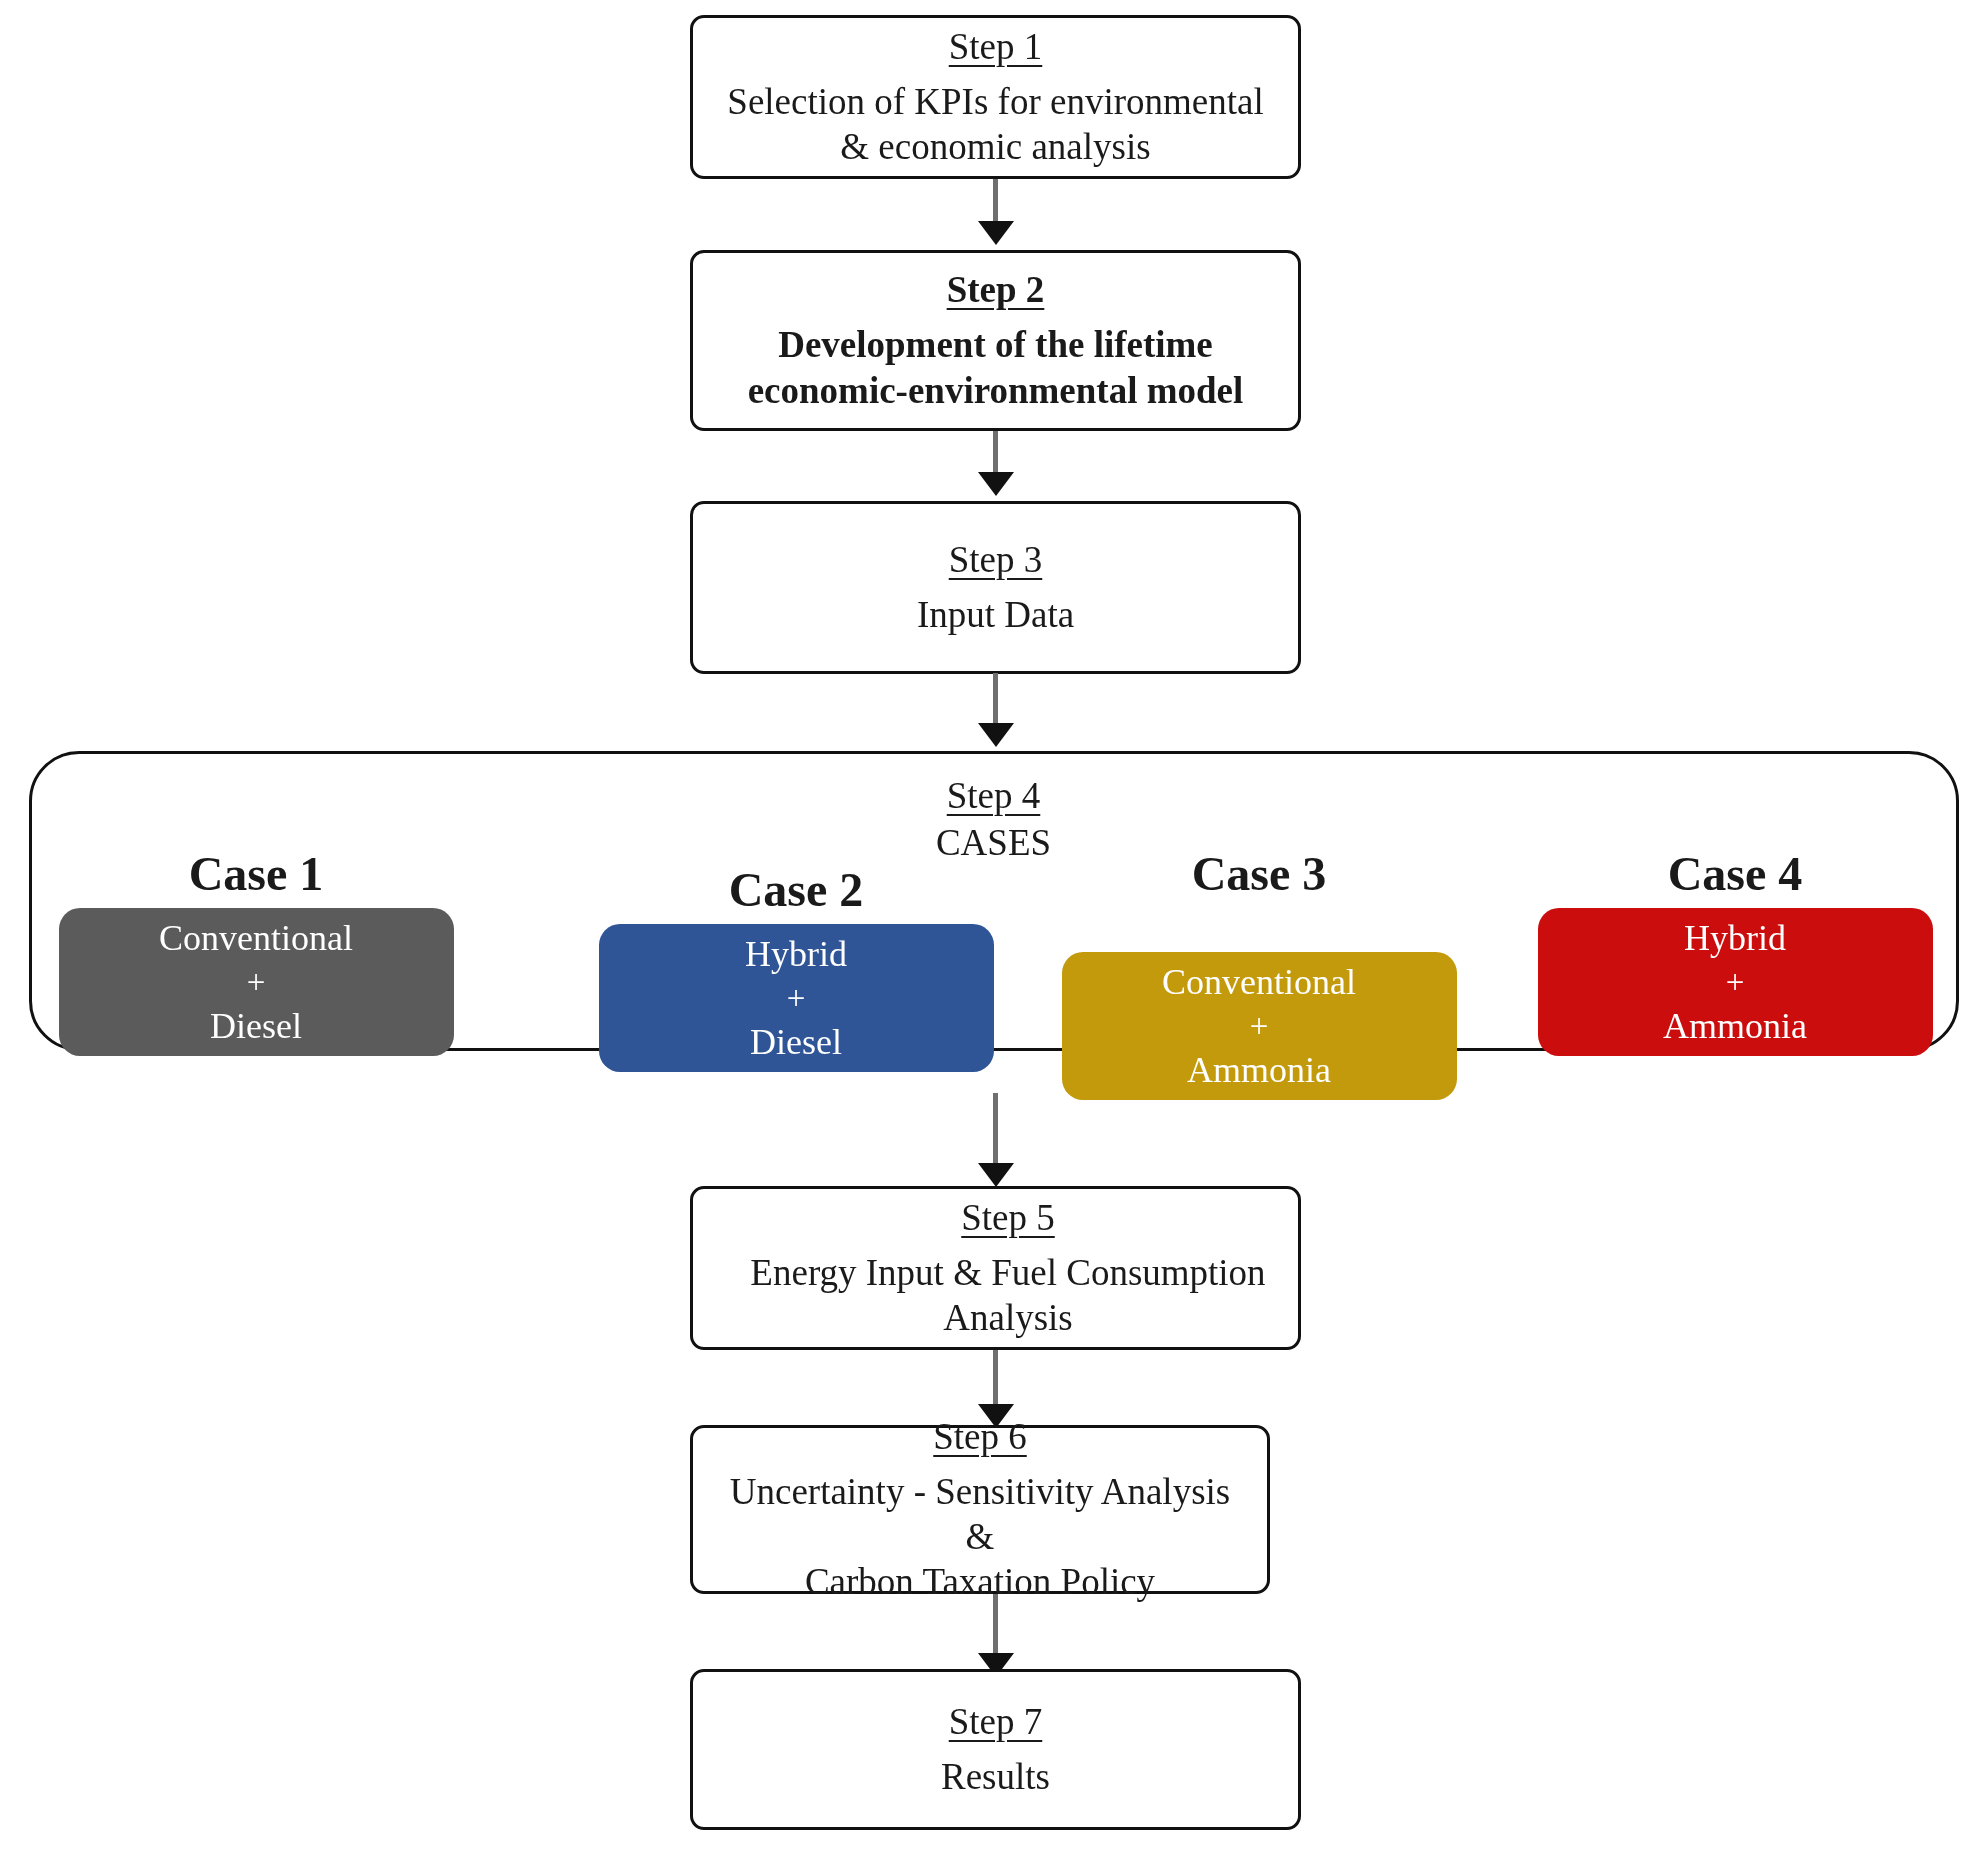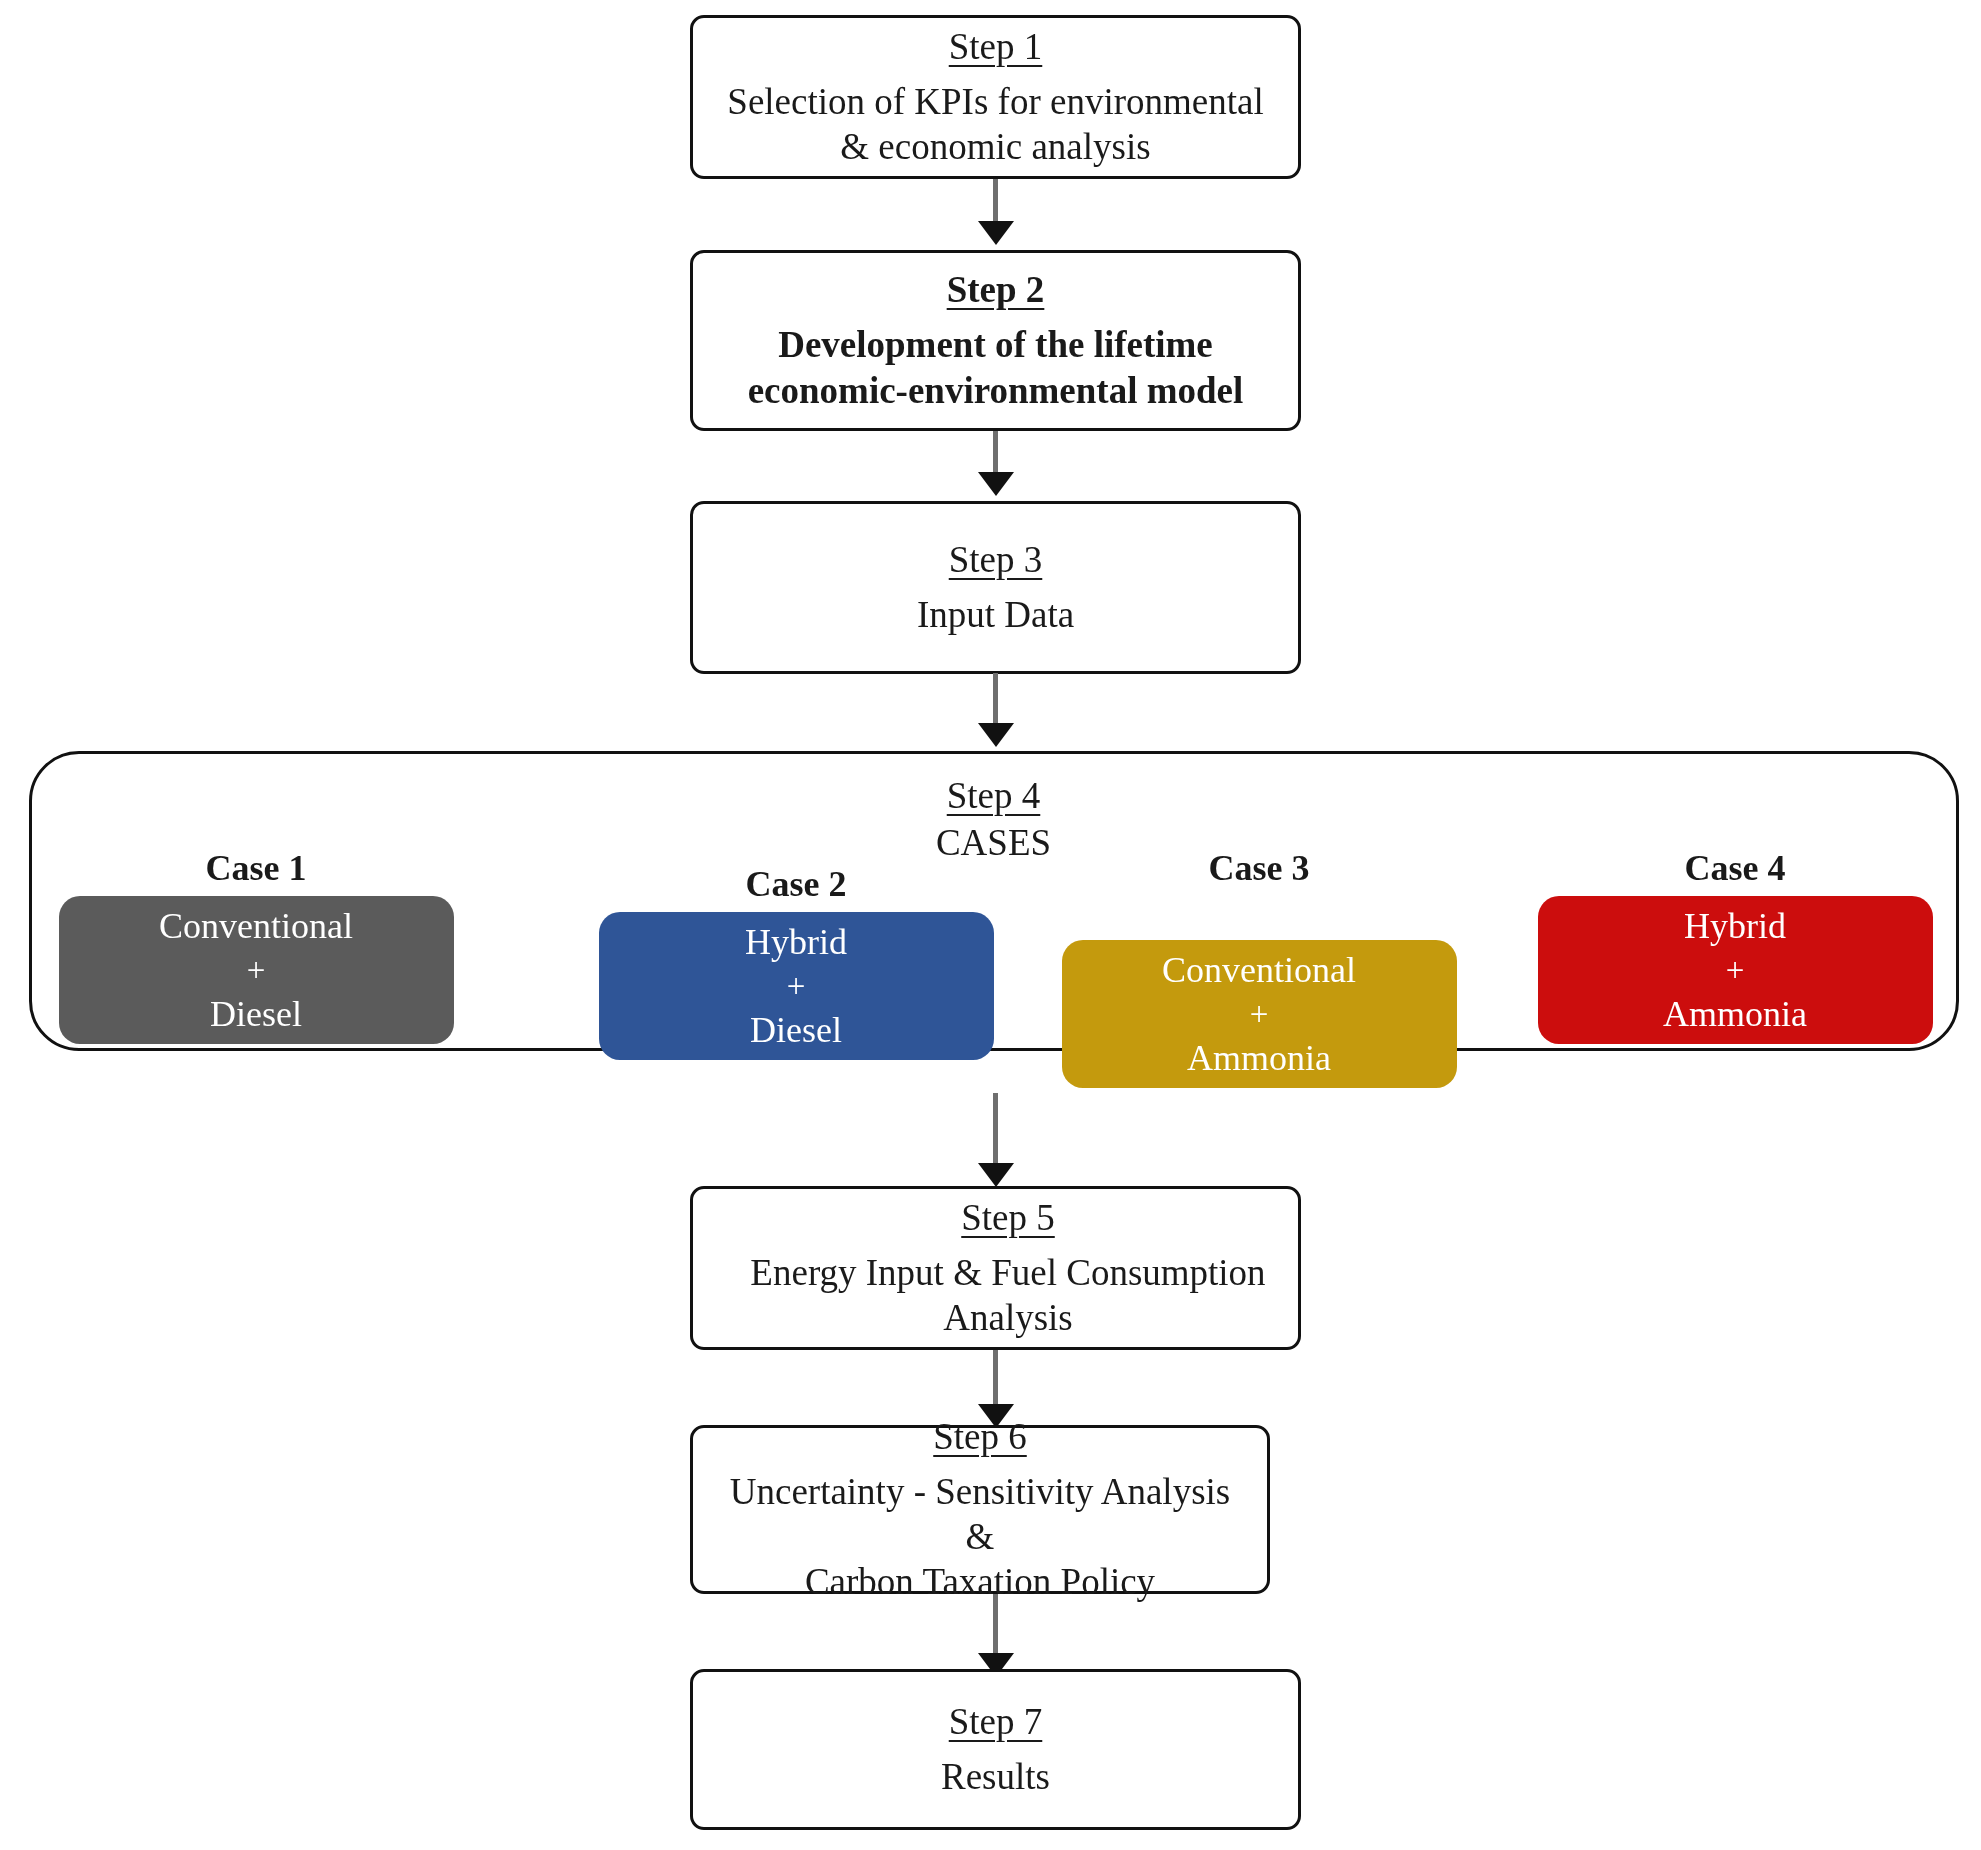--- a/index.html
+++ b/index.html
@@ -89,21 +89,21 @@
   #cases-header .step-body { font-size: 37px; }
 
   .case-col {
     position: absolute;
     top: 96px;
     display: flex;
     flex-direction: column;
     align-items: center;
   }
   .case-label {
-    font-size: 36px;
+    font-size: 48px;
     font-weight: bold;
     line-height: 1;
     margin-bottom: 9.8px;
     white-space: nowrap;
   }
   .case-card {
     box-sizing: border-box;
     width: 100%;
     height: 148px;
     border-radius: 21px;

